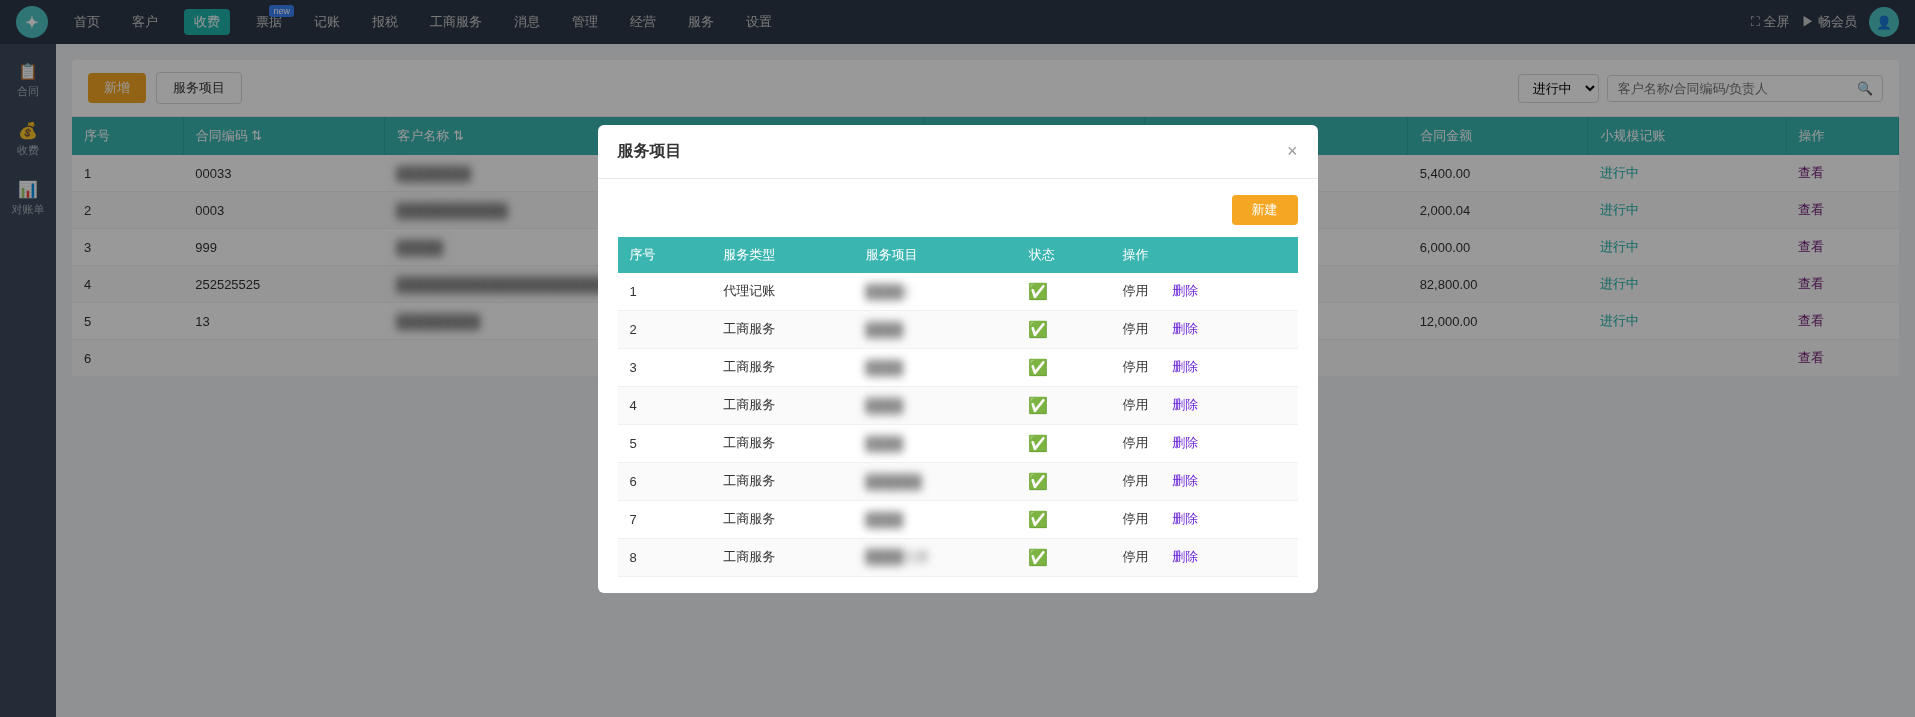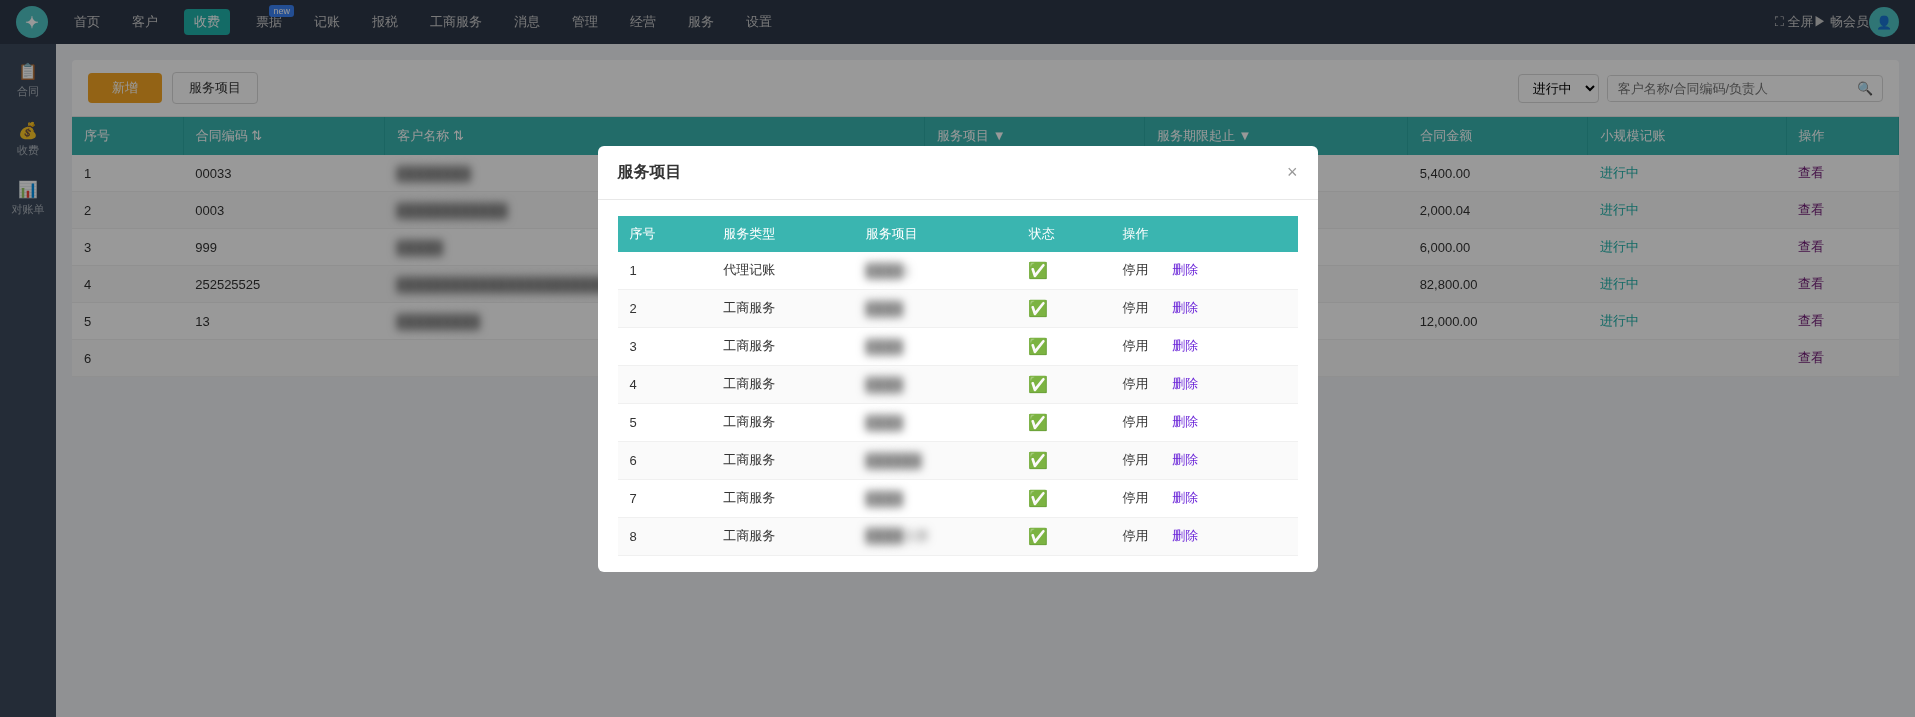--- a/index.html
+++ b/index.html
@@ -23,21 +23,21 @@
     }
     .top-nav .nav-item.active {
       background: #20b2aa; color: white; border-radius: 4px; padding: 4px 10px;
     }
     .top-nav .nav-badge {
       background: #3b82f6; color: white; font-size: 9px;
       padding: 1px 4px; border-radius: 3px;
       position: absolute; top: -4px; right: -6px;
     }
     .top-nav .nav-right {
-      margin-left: auto; display: flex; align-items: center; color: #ccc;
+      margin-left: auto; display: flex; align-items: center; gap: 12px; color: #ccc;
     }
     .top-nav .nav-right .icon-btn { cursor: pointer; font-size: 13px; }
     .top-nav .avatar {
       width: 30px; height: 30px; background: #4fc3c3; border-radius: 50%;
       display: flex; align-items: center; justify-content: center; cursor: pointer;
     }
 
     
     .layout { display: flex; height: calc(100vh - 44px); }
 
@@ -58,21 +58,21 @@
     .main { flex: 1; overflow: auto; padding: 16px; background: #f0f2f5; }
 
     
     .content-area { background: white; border-radius: 4px; }
 
     .toolbar {
       display: flex; align-items: center; padding: 12px 16px; gap: 10px;
       border-bottom: 1px solid #e8e8e8;
     }
     .btn-new {
-      background: #f5a623; color: white; border: none; padding: 6px 24px;
+      background: #f5a623; color: white; border: none; padding: 6px 16px;
       border-radius: 4px; cursor: pointer; font-size: 13px;
     }
     .btn-service {
       background: white; color: #333; border: 1px solid #d9d9d9; padding: 6px 16px;
       border-radius: 4px; cursor: pointer; font-size: 13px;
     }
     .toolbar-right { margin-left: auto; display: flex; align-items: center; gap: 8px; }
     .status-select {
       padding: 5px 10px; border: 1px solid #d9d9d9; border-radius: 4px;
       font-size: 13px; background: white; cursor: pointer;
@@ -291,20 +291,23 @@
   </main>
 </div>
 
 <div class="modal-overlay">
   <div class="modal">
     <div class="modal-header">
       <span class="modal-title">服务项目</span>
       <span class="modal-close">×</span>
     </div>
     <div class="modal-body">
+      <div class="modal-toolbar">
+        <button class="btn-modal-new">新建</button>
+      </div>
       <div class="modal-scroll">
         <table class="modal-table">
           <thead>
             <tr>
               <th>序号</th>
               <th>服务类型</th>
               <th>服务项目</th>
               <th>状态</th>
               <th>操作</th>
             </tr>

